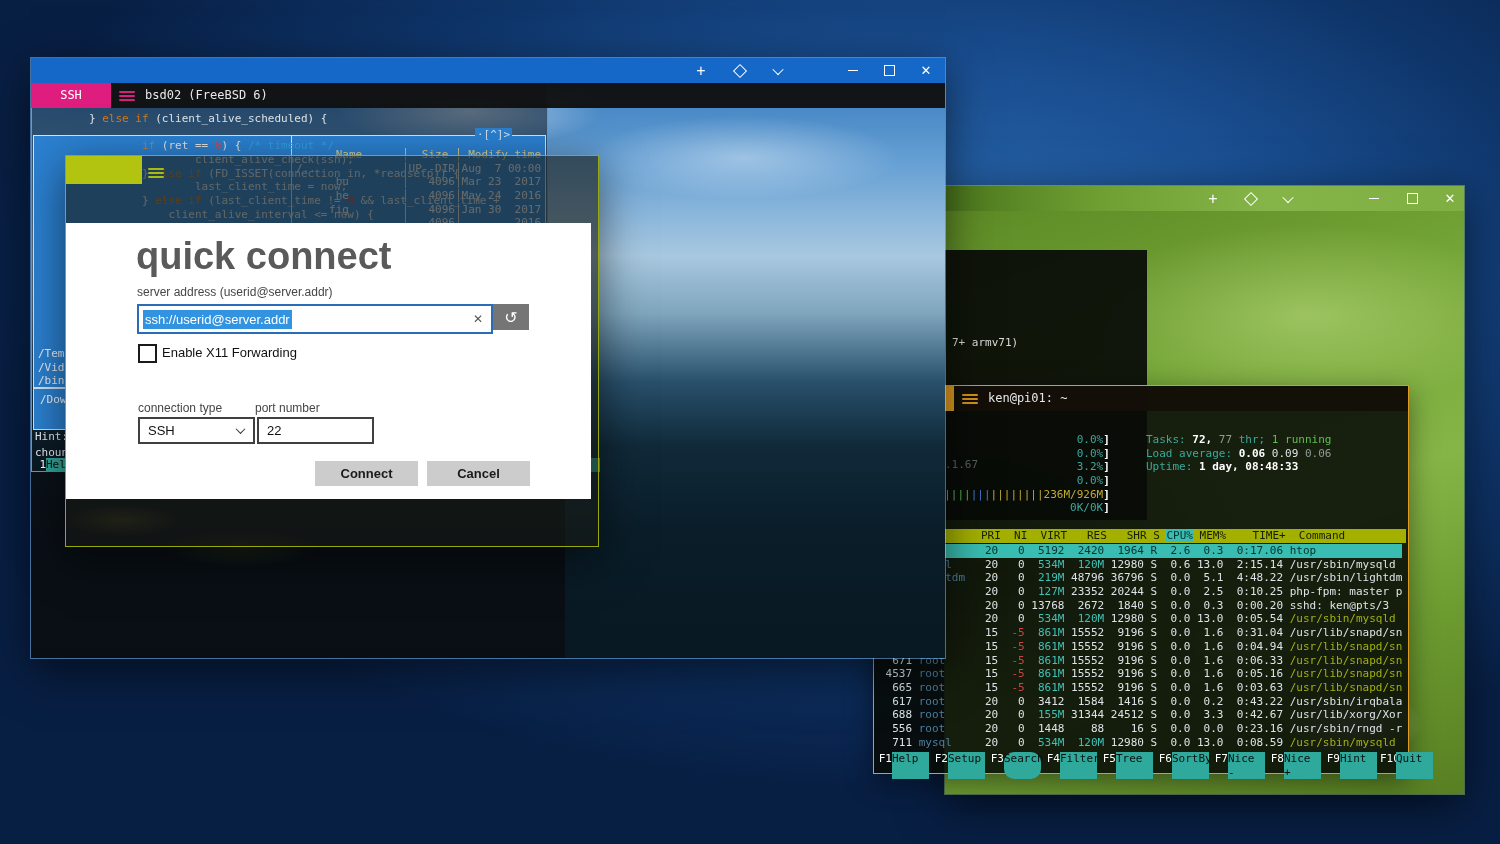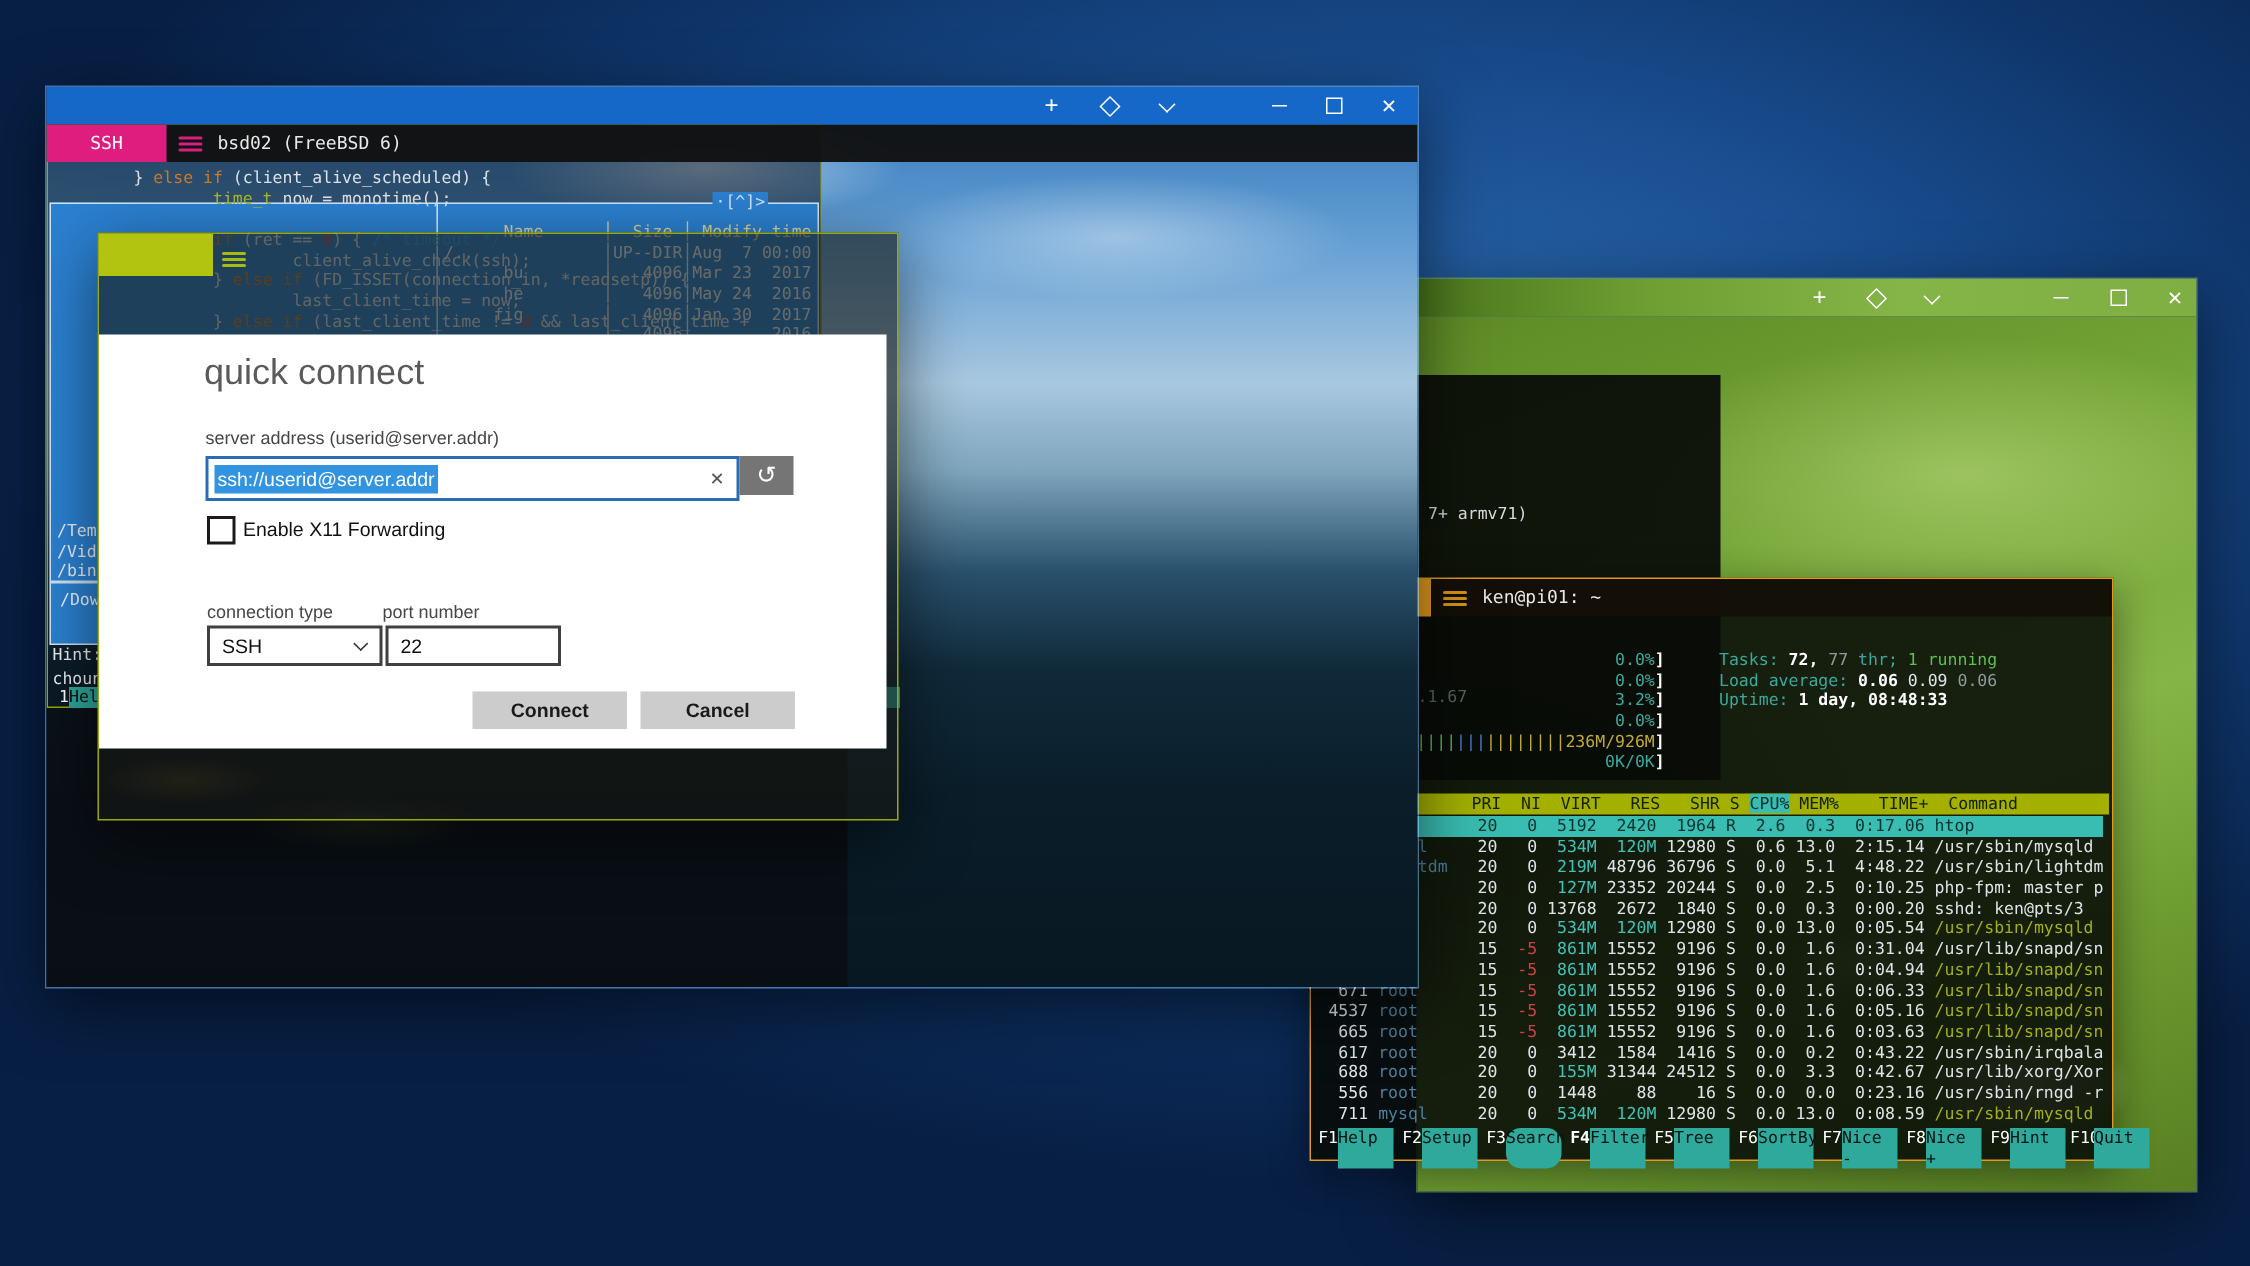--- a/index.html
+++ b/index.html
@@ -69,21 +69,21 @@
   #htop-header{position:absolute;left:1px;top:143px;width:531px;height:14px;background:#a3b000;overflow:hidden;}
   
   .fkeys{position:absolute;display:flex;}
   .fk{display:flex;flex:0 0 auto;}
   .fk .num{color:#fff;text-align:right;}
   .fk .lbl{background:#2fa99c;color:#0a1210;}
   
   #dialog{left:65px;top:155px;width:532px;height:390px;border:1px solid #97a70c;background:rgba(22,24,20,.62);z-index:5;}
   #dialog .tabblock{position:absolute;left:0;top:0;width:76px;height:28px;background:#b2c40f;}
   #dialog .white{position:absolute;left:0;top:67px;width:525px;height:276px;background:#ffffff;}
-  .dlg-title{position:absolute;left:70px;top:12px;font-size:24px;font-weight:400;color:#5a5a5a;}
+  .dlg-title{position:absolute;left:70px;top:12px;font-size:38px;font-weight:700;color:#5a5a5a;}
   .dlg-label{position:absolute;font-size:12px;color:#464646;}
   .dlg-input{position:absolute;background:#fff;border:2px solid #2a6cb8;display:flex;align-items:center;}
   .dlg-sel-text{background:#3294e0;color:#fff;font-size:13px;padding:2px 2px;margin-left:4px;white-space:nowrap;}
   .dlg-clear{position:absolute;right:8px;color:#555;font-size:12px;}
   .hist-btn{position:absolute;background:#757575;color:#fff;display:flex;align-items:center;justify-content:center;font-size:16px;}
   .dlg-check{position:absolute;width:15px;height:15px;border:2px solid #1a1a1a;background:#fff;}
   .dlg-disabled{position:absolute;background:#cecece;color:#787878;font-size:13px;display:flex;align-items:center;padding-left:10px;}
   .dlg-select{position:absolute;background:#fff;border:2px solid #404040;font-size:13px;color:#111;display:flex;align-items:center;padding-left:8px;}
   .dlg-select .chev{position:absolute;right:9px;width:6px;height:6px;border-right:1.6px solid #333;border-bottom:1.6px solid #333;transform:rotate(45deg) translate(-1px,-1px);}
   .dlg-btn{position:absolute;background:#cccccc;color:#1a1a1a;font-size:13px;font-weight:600;display:flex;align-items:center;justify-content:center;}
@@ -172,21 +172,21 @@
         </span>
         <span class="fk">
           <span class="num" style="width: 16px;">F2</span>
           <span class="lbl" style="width: 37px; margin-right: 3px;">Setup</span>
         </span>
         <span class="fk">
           <span class="num" style="width: 16px;">F3</span>
           <span class="lbl" style="width: 37px; margin-right: 3px; border-radius: 10px;">Search</span>
         </span>
         <span class="fk">
-          <span class="num" style="width: 16px; font-weight: bold;">F4</span>
+          <span class="num" style="width: 16px;">F4</span>
           <span class="lbl" style="width: 37px; margin-right: 3px;">Filter</span>
         </span>
         <span class="fk">
           <span class="num" style="width: 16px;">F5</span>
           <span class="lbl" style="width: 37px; margin-right: 3px;">Tree</span>
         </span>
         <span class="fk">
           <span class="num" style="width: 16px;">F6</span>
           <span class="lbl" style="width: 37px; margin-right: 3px;">SortBy</span>
         </span>
@@ -325,21 +325,20 @@
           <div class="tabbadge" style="background:#df1d7f">SSH</div>
           <span class="burger" style="margin-left:8px">
               <i style="background:#d6207f"></i>
               <i style="background:#d6207f"></i>
               <i style="background:#d6207f"></i>
             </span>
           <span class="tabtitle">bsd02 (FreeBSD 6)</span>
         </div>
         <div class="abs" style="left:5px;top:29px">
             <div class="tl"><span class="c-w">        } </span><span class="c-kw">else</span><span class="c-w"> </span><span class="c-kw">if</span><span class="c-w"> (client_alive_scheduled) {</span></div>
-            <div class="tl"><span class="c-w">                </span><span class="c-ty">time_t</span><span class="c-w"> now = monotime();</span></div>
             <div class="tl"><span class="c-w"></span></div>
             <div class="tl"><span class="c-w">                </span><span class="c-kw">if</span><span class="c-w"> (ret == </span><span class="c-num">0</span><span class="c-w">) { </span><span class="c-cm">/* timeout */</span></div>
             <div class="tl"><span class="c-w">                        client_alive_check(ssh);</span></div>
             <div class="tl"><span class="c-w">                } </span><span class="c-kw">else</span><span class="c-w"> </span><span class="c-kw">if</span><span class="c-w"> (FD_ISSET(connection_in, *readsetp)) {</span></div>
             <div class="tl"><span class="c-w">                        last_client_time = now;</span></div>
             <div class="tl"><span class="c-w">                } </span><span class="c-kw">else</span><span class="c-w"> </span><span class="c-kw">if</span><span class="c-w"> (last_client_time != </span><span class="c-num">0</span><span class="c-w"> &amp;&amp; last_client_time +</span></div>
             <div class="tl"><span class="c-w">                    client_alive_interval &lt;= now) {</span></div>
             <div class="tl"><span class="c-w">                        client_alive_check(ssh);</span></div>
             <div class="tl"><span class="c-w">                        last_client_time = now;</span></div>
           </div>

